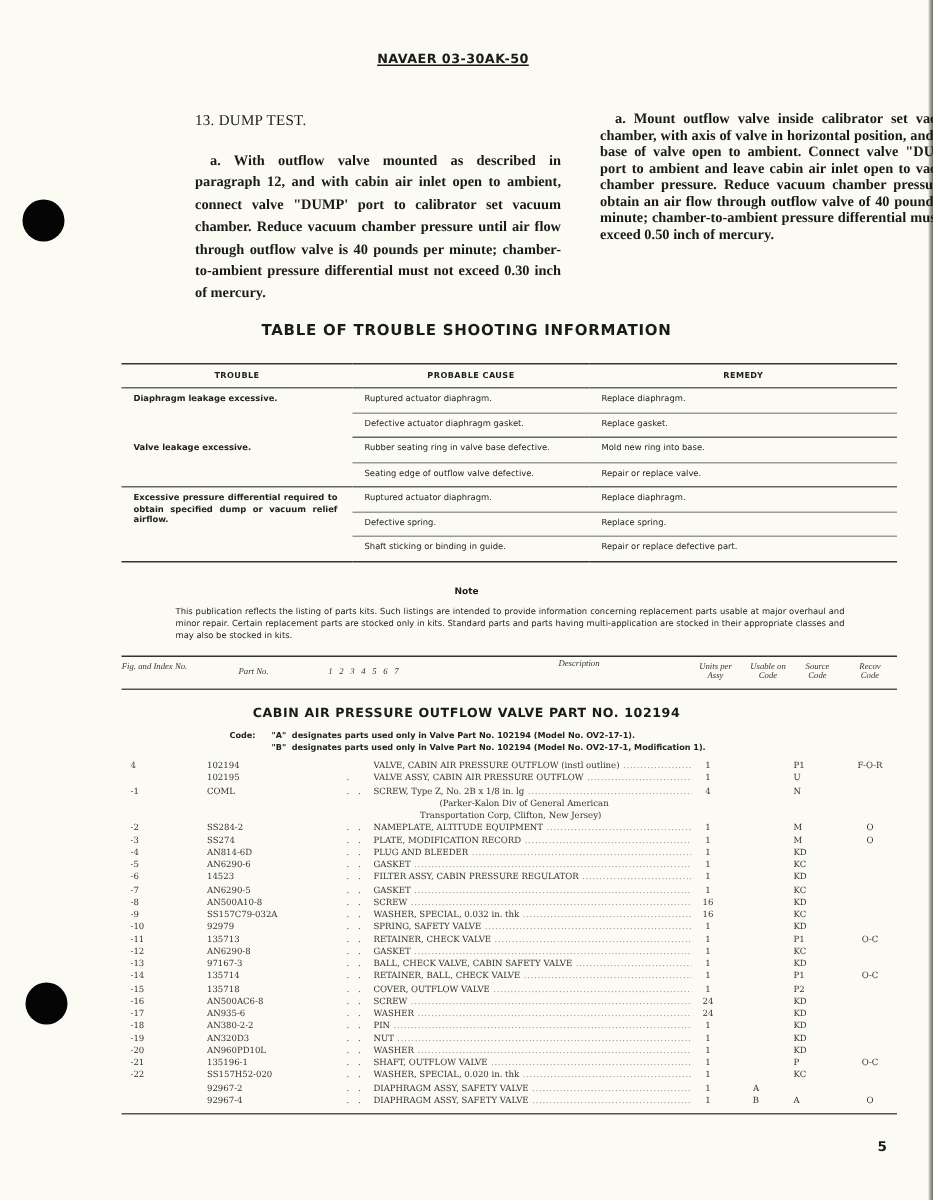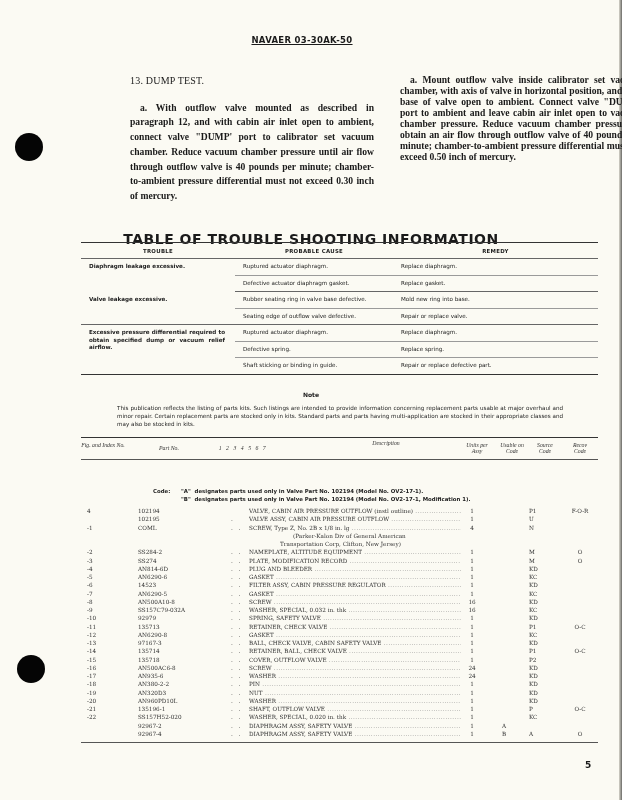--- a/index.html
+++ b/index.html
@@ -25,21 +25,21 @@
 
   .col { position: absolute; font-family: "Liberation Serif", serif; font-size: 9.6px; line-height: 14.7px; text-align: justify; margin-left: 48px; }
   .col.left { left: 82px; top: 74px; width: 244px; }
   .col.right { left: 352px; top: 74px; width: 243px; }
   .col h3 { margin: 0 0 12px 0; font-weight: normal; font-size: 10px; letter-spacing: 0.2px; }
   .col p { margin: 0; text-indent: 10px; font-weight: bold; }
   .col.right p { line-height: 11px; }
 
   .ts-title {
     position: absolute; top: 215px; left: 0; width: 622px; text-align: center;
-    font-family: "DejaVu Sans", sans-serif; font-weight: bold; font-size: 14px; letter-spacing: 0.5px; margin-top: 16px;
+    font-family: "DejaVu Sans", sans-serif; font-weight: bold; font-size: 10px; letter-spacing: 0.5px;
   }
   .ts-table {
     position: absolute; left: 81px; top: 242px; width: 517px;
     border-collapse: collapse;
     font-family: "DejaVu Sans", sans-serif; font-size: 5.6px; color: #222;
     border-top: 1.5px solid #333; border-bottom: 1.5px solid #333;
   }
   .ts-table th { font-weight: bold; font-size: 5.4px; text-align: center; padding: 5px 2px 4px 2px; border-bottom: 1px solid #666; letter-spacing: 0.3px; }
   .ts-table td { vertical-align: top; padding: 4px 10px 4px 8px; line-height: 7.5px; }
   .ts-table td.trouble { width: 136px; font-weight: bold; text-align: justify; }
@@ -170,20 +170,21 @@
     <span style="left:0;top:4px;width:44px;">Fig. and Index No.</span>
     <span style="left:58px;top:7px;width:60px;">Part No.</span>
     <span style="left:132px;top:7px;width:60px;letter-spacing:1.5px;">1 2 3 4 5 6 7</span>
     <span style="left:260px;top:2px;width:90px;">Description</span>
     <span style="left:382px;top:4px;width:28px;">Units per Assy</span>
     <span style="left:416px;top:4px;width:30px;">Usable on Code</span>
     <span style="left:451px;top:4px;width:26px;">Source Code</span>
     <span style="left:486px;top:4px;width:26px;">Recov Code</span>
   </div>
 
+  <div class="pl-title">CABIN AIR PRESSURE OUTFLOW VALVE PART NO. 102194</div>
   <div class="code-lines">
     <div>
       <span class="k">Code:</span><span>"A"</span>&nbsp;&nbsp;<span>designates parts used only in Valve Part No. 102194 (Model No. OV2-17-1).</span>
     </div>
     <div>
       <span class="indent"></span><span>"B"</span>&nbsp;&nbsp;<span>designates parts used only in Valve Part No. 102194 (Model No. OV2-17-1, Modification 1).</span>
     </div>
   </div>
 
   <div class="parts" id="parts">

